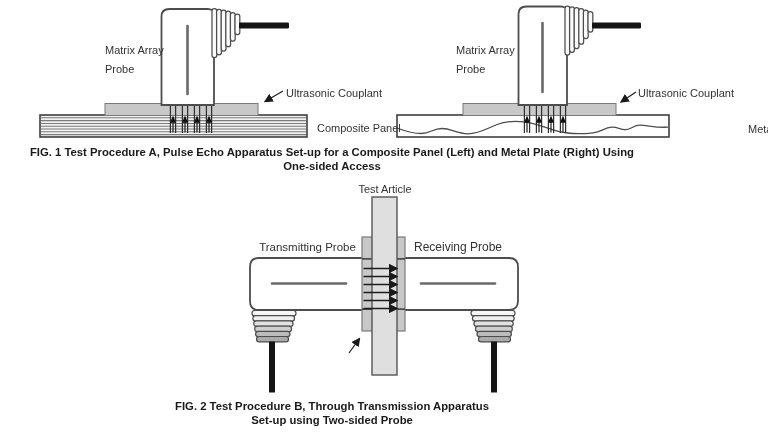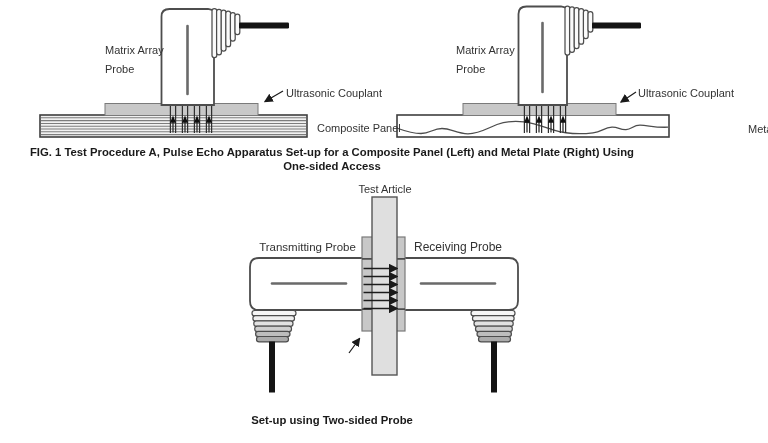--- a/index.html
+++ b/index.html
@@ -206,15 +206,16 @@
 Probe</div>
   <div class="lbl" style="left:638px; top:84px; white-space:nowrap;">Ultrasonic Couplant</div>
   <div class="lbl" style="left:700px; top:120px; white-space:nowrap;padding-left:48px;">Metal Plate</div>
 
   <div class="cap" style="top:146px;">FIG. 1 Test Procedure A, Pulse Echo Apparatus Set-up for a Composite Panel (Left) and Metal Plate (Right) Using One-sided Access</div>
 
   <div class="lbl ctr" style="left:345px; top:180px; width:80px; font-size:11px;">Test Article</div>
   <div class="lbl ctr" style="left:230px; top:238px; width:155px; font-size:11.5px;">Transmitting Probe</div>
   <div class="lbl ctr" style="left:382px; top:238px; width:152px; font-size:12px;">Receiving Probe</div>
 
+  <div class="cap" style="top:400px;">FIG. 2 Test Procedure B, Through Transmission Apparatus</div>
   <div class="cap" style="top:413.5px;">Set-up using Two-sided Probe</div>
 
 </div>
 
 </body></html>

